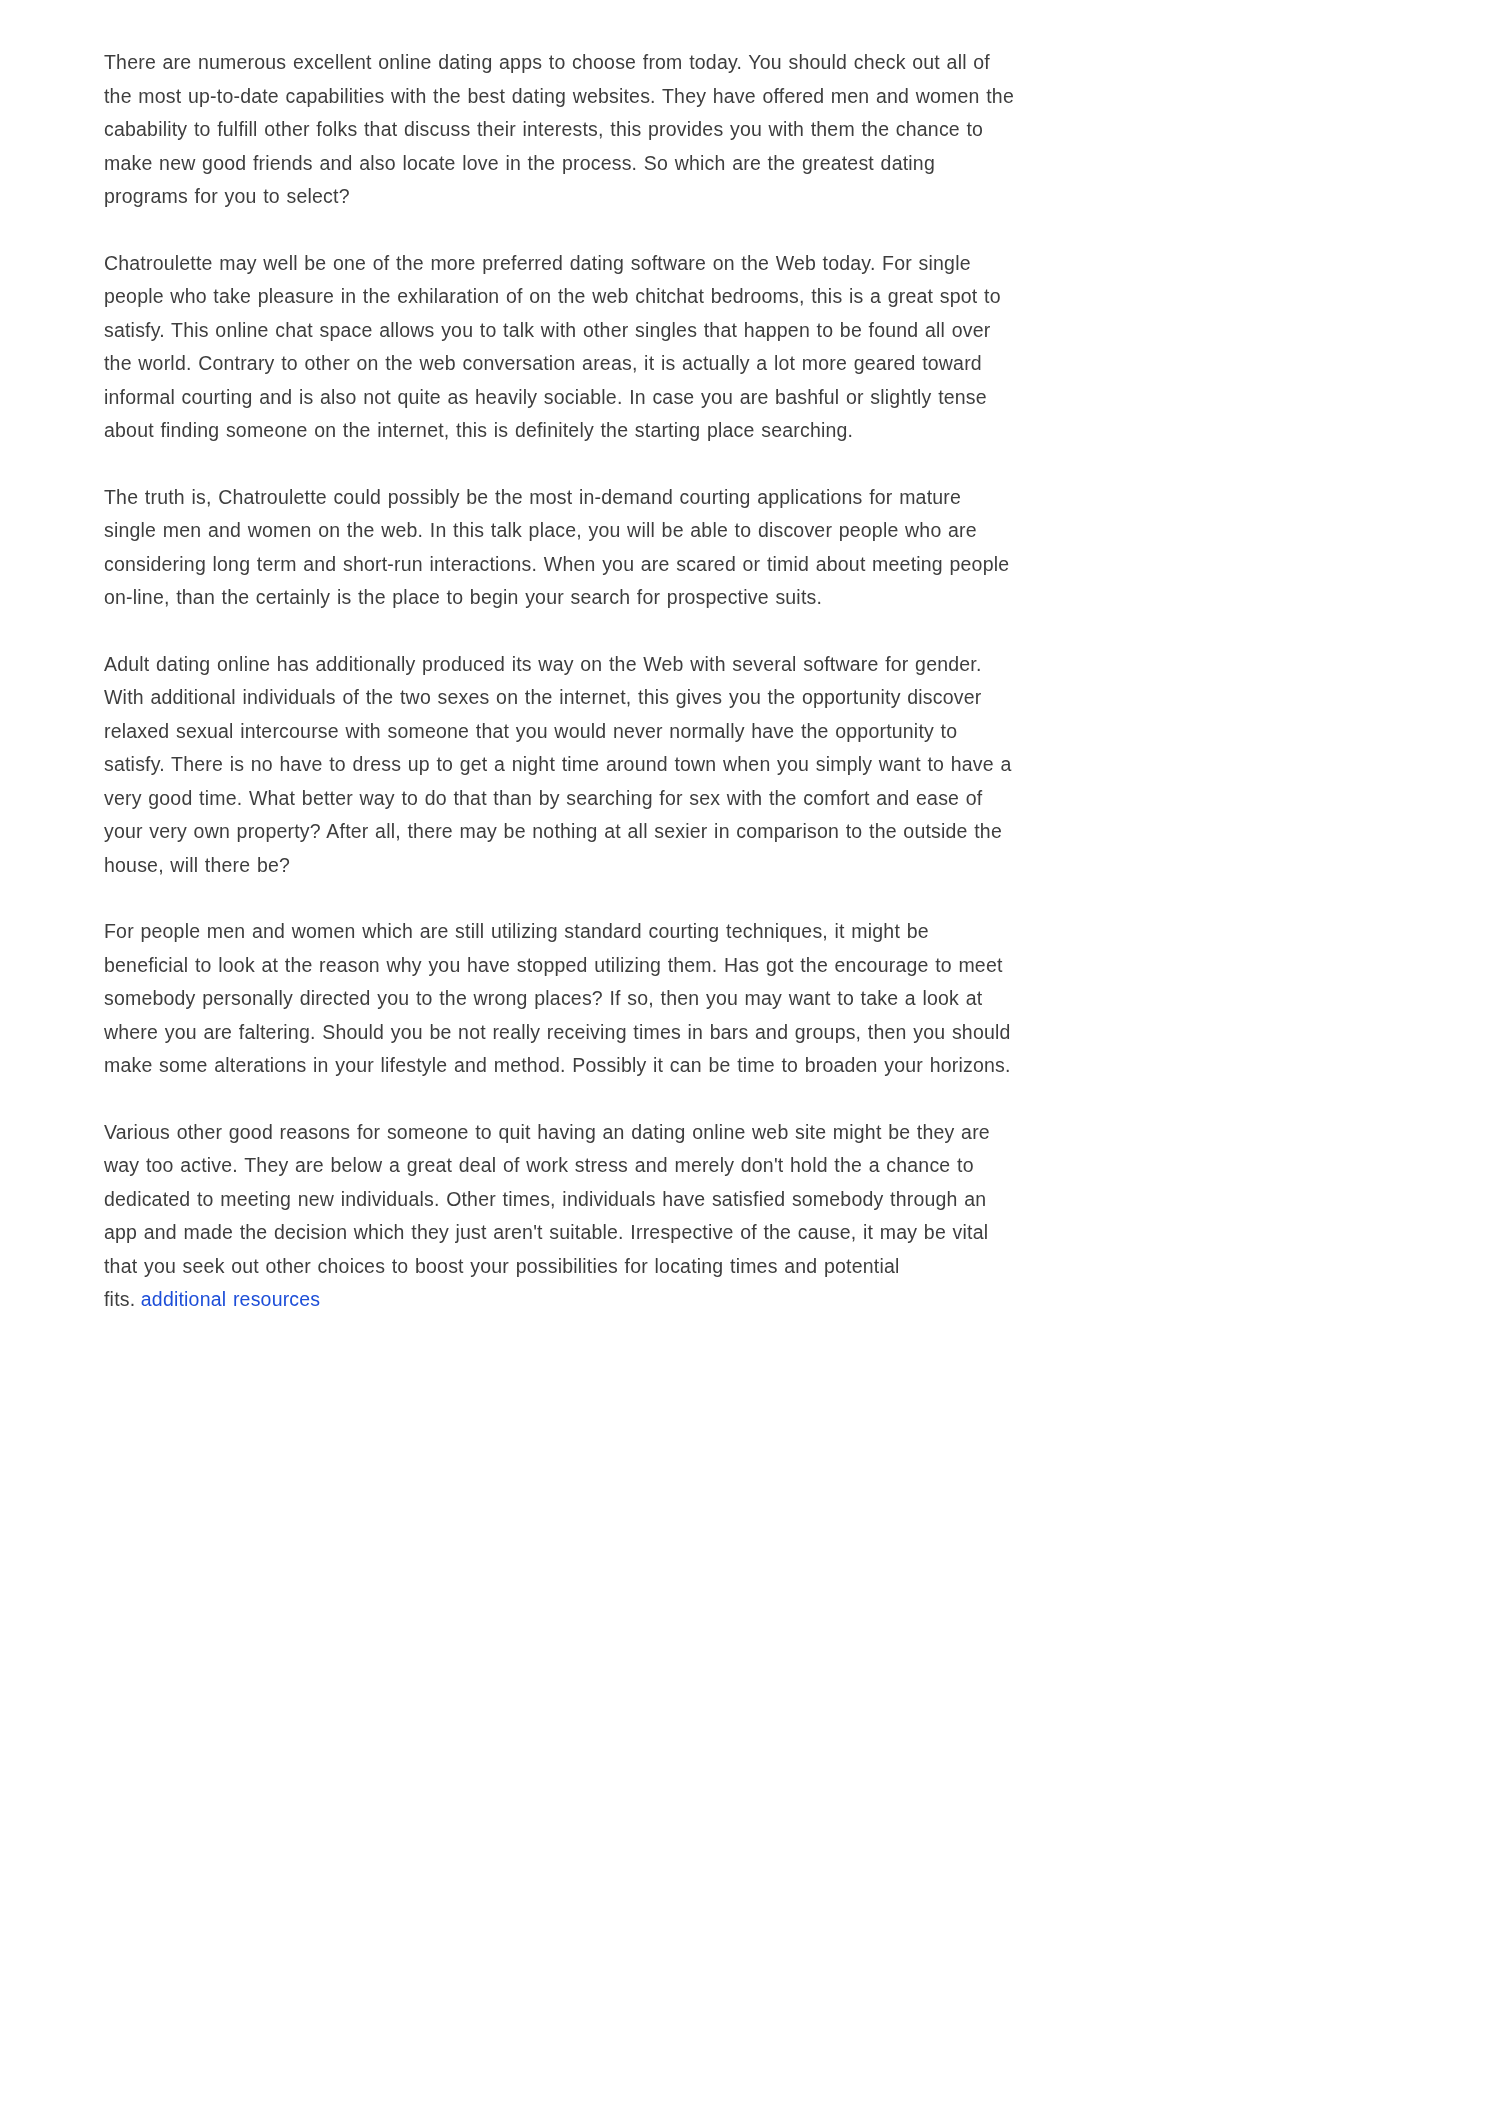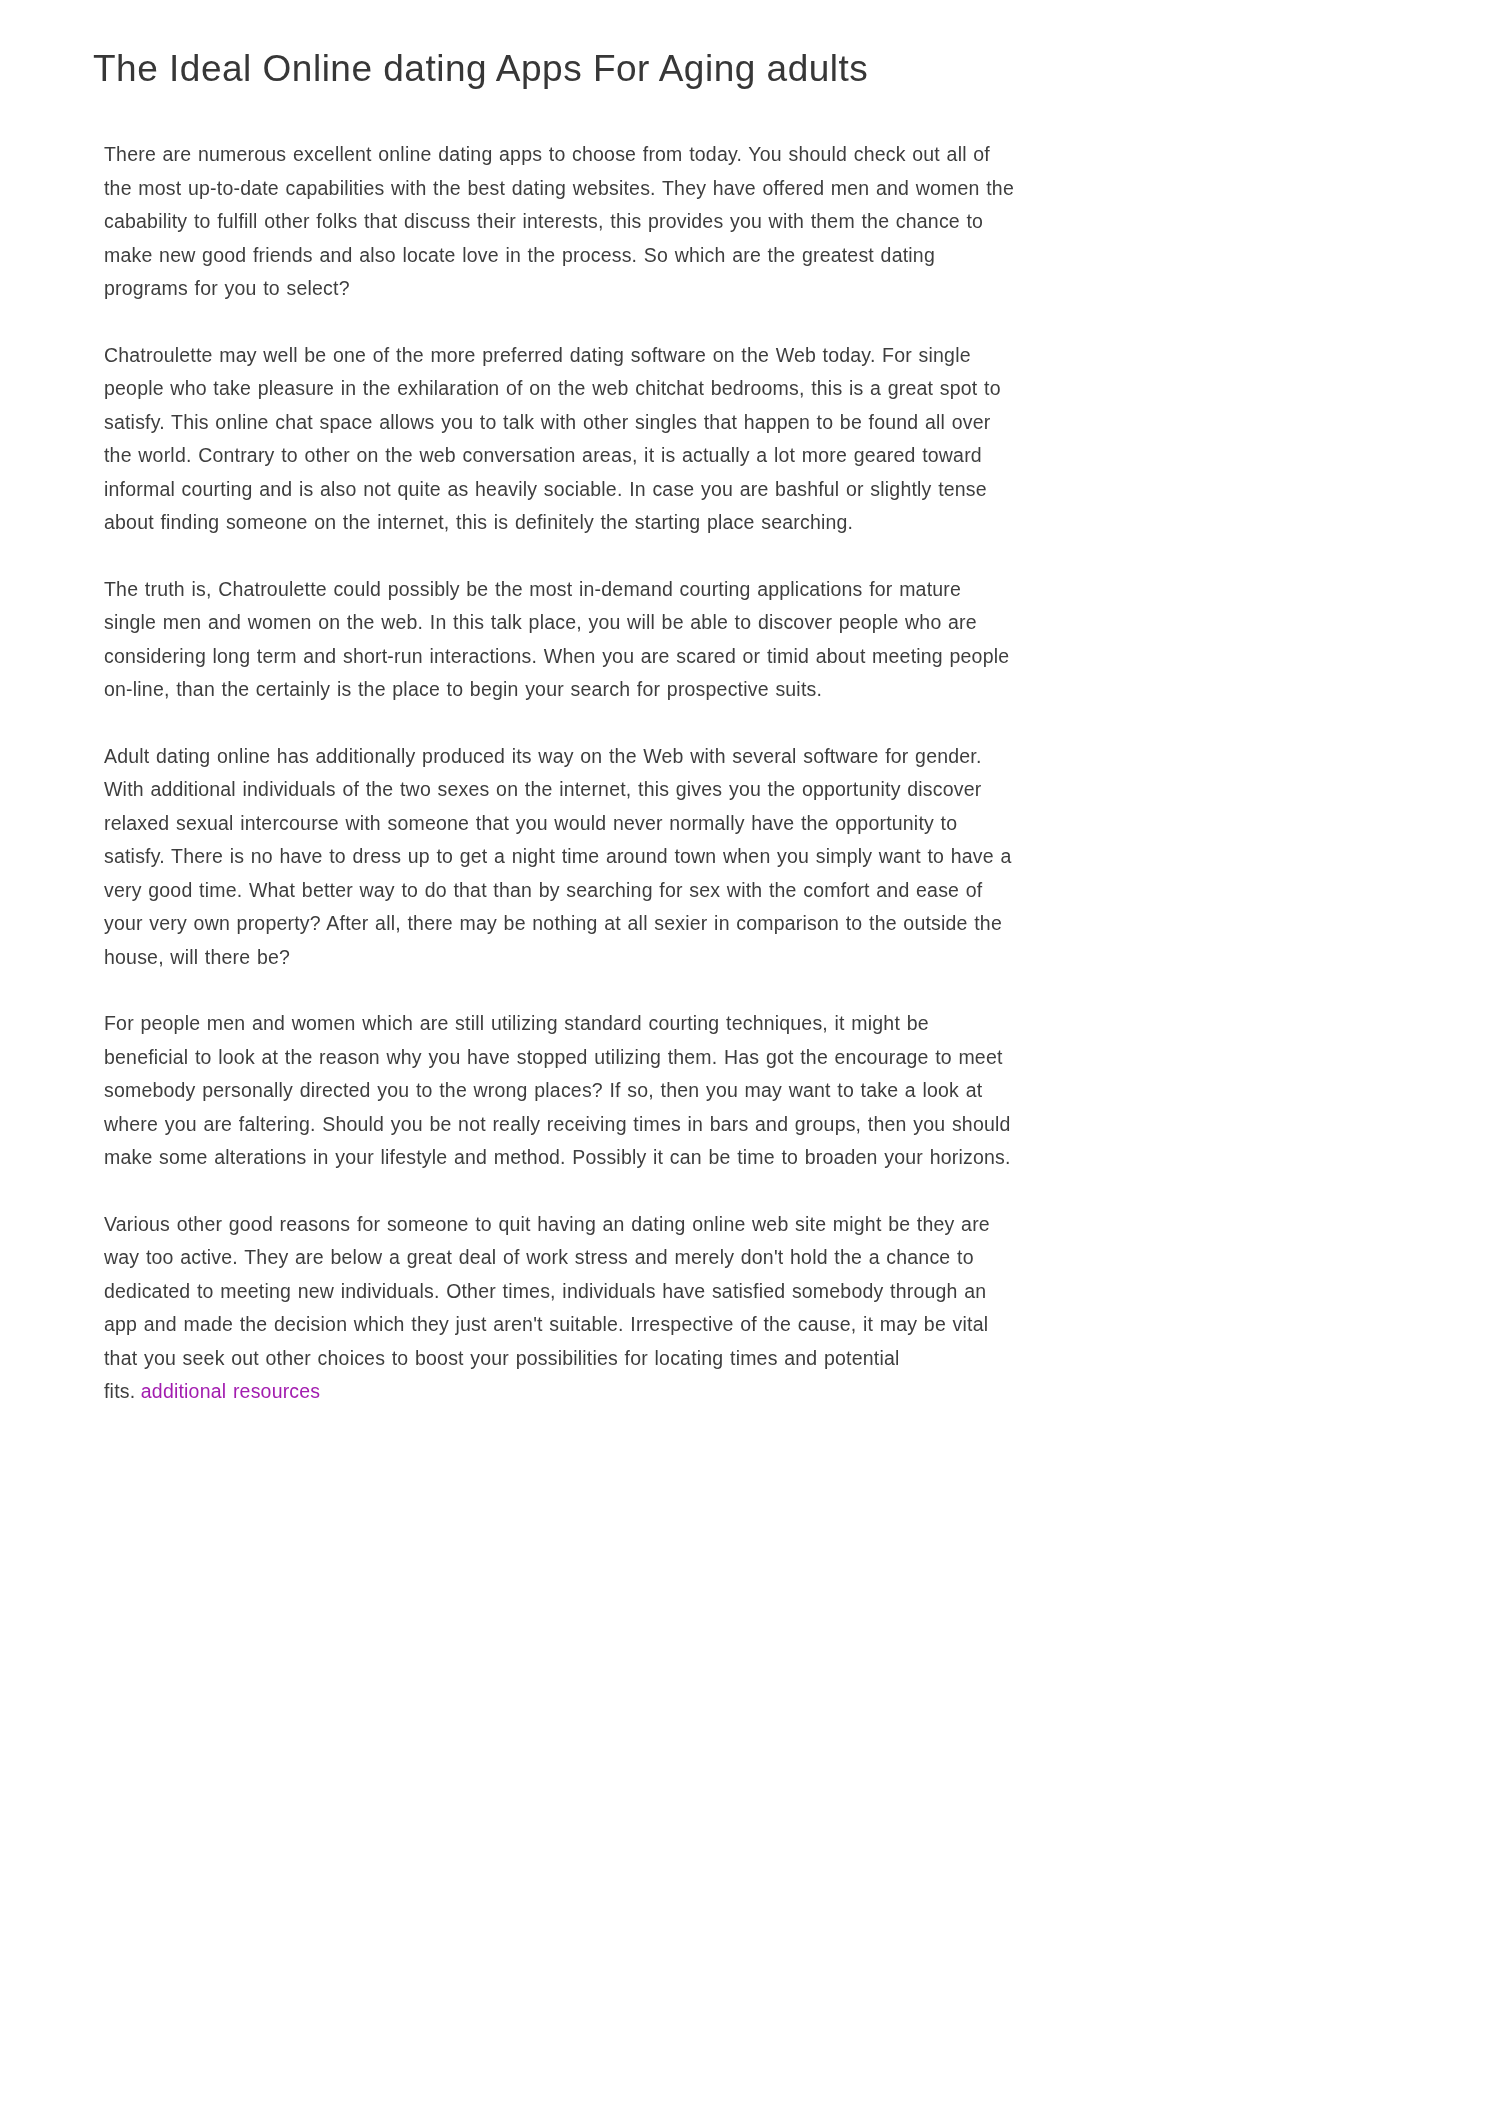--- a/index.html
+++ b/index.html
@@ -36,32 +36,31 @@
     font-size: 19.5px;
     line-height: 33.5px;
     color: #3e3e3e;
     letter-spacing: 0.2px;
     word-spacing: 1px;
   }
   p.para:last-child {
     margin-bottom: 0;
   }
   .inline-link {
-    color: #a21caf;
+    color: #1d4ed8;
     cursor: pointer;
     margin-left: 0.28em;
     text-decoration: none;
   }
 </style>
 </head>
 <body>
 
 <div class="page">
   <div class="article">
-    <h1 class="title">The Ideal Online dating Apps For Aging adults</h1>
 
     <p class="para">There are numerous excellent online dating apps to choose from today. You should check out all of the most up-to-date capabilities with the best dating websites. They have offered men and women the cabability to fulfill other folks that discuss their interests, this provides you with them the chance to make new good friends and also locate love in the process. So which are the greatest dating programs for you to select?</p>
 
     <p class="para">Chatroulette may well be one of the more preferred dating software on the Web today. For single people who take pleasure in the exhilaration of on the web chitchat bedrooms, this is a great spot to satisfy. This online chat space allows you to talk with other singles that happen to be found all over the world. Contrary to other on the web conversation areas, it is actually a lot more geared toward informal courting and is also not quite as heavily sociable. In case you are bashful or slightly tense about finding someone on the internet, this is definitely the starting place searching.</p>
 
     <p class="para">The truth is, Chatroulette could possibly be the most in-demand courting applications for mature single men and women on the web. In this talk place, you will be able to discover people who are considering long term and short-run interactions. When you are scared or timid about meeting people on-line, than the certainly is the place to begin your search for prospective suits.</p>
 
     <p class="para">Adult dating online has additionally produced its way on the Web with several software for gender. With additional individuals of the two sexes on the internet, this gives you the opportunity discover relaxed sexual intercourse with someone that you would never normally have the opportunity to satisfy. There is no have to dress up to get a night time around town when you simply want to have a very good time. What better way to do that than by searching for sex with the comfort and ease of your very own property? After all, there may be nothing at all sexier in comparison to the outside the house, will there be?</p>
 
     <p class="para">For people men and women which are still utilizing standard courting techniques, it might be beneficial to look at the reason why you have stopped utilizing them. Has got the encourage to meet somebody personally directed you to the wrong places? If so, then you may want to take a look at where you are faltering. Should you be not really receiving times in bars and groups, then you should make some alterations in your lifestyle and method. Possibly it can be time to broaden your horizons.</p>

